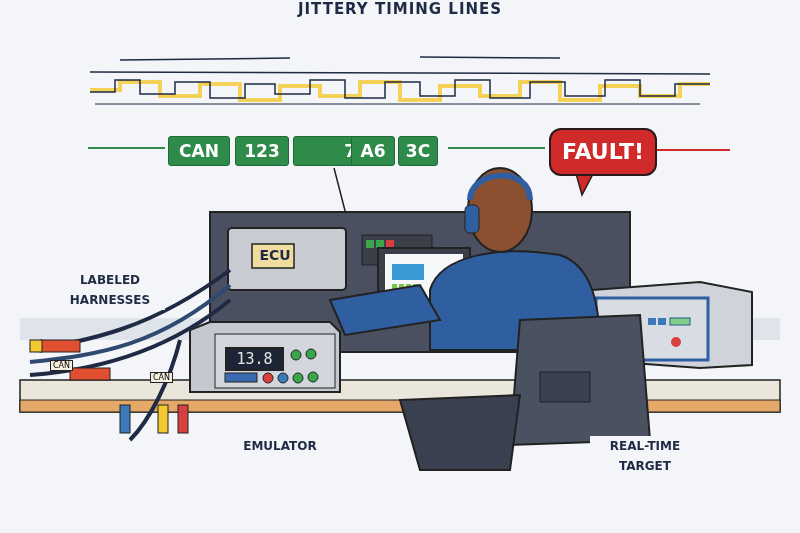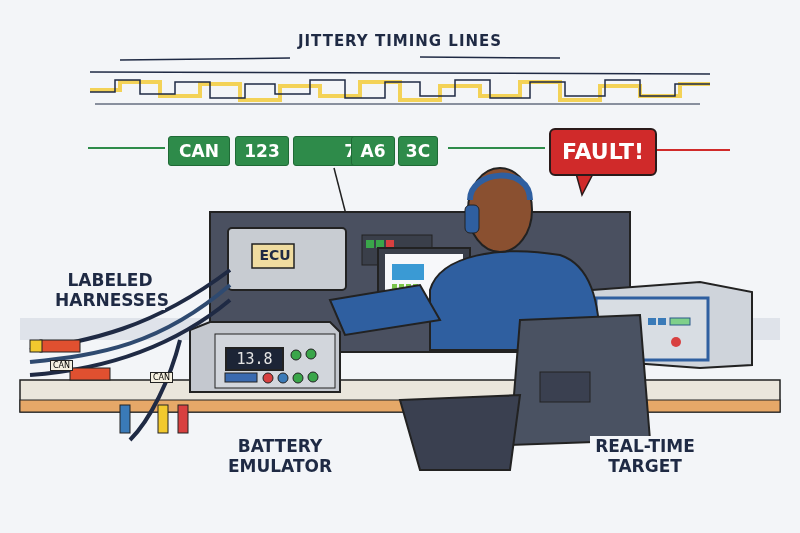--- a/index.html
+++ b/index.html
@@ -1,21 +1,21 @@
 <!DOCTYPE html>
 <html><head>
 <meta charset="utf-8">
 <style>
   html,body{margin:0;padding:0;}
   body{width:800px;height:533px;background:#f3f5f8;position:relative;overflow:hidden;font-family:"DejaVu Sans","Liberation Sans",sans-serif;}
   .abs{position:absolute;}
-  .title{left:0;top:38px;width:800px;text-align:center;font-weight:bold;font-size:15px;color:#1f2a44;letter-spacing:1px;margin-top:32px;}
+  .title{left:0;top:38px;width:800px;text-align:center;font-weight:bold;font-size:15px;color:#1f2a44;letter-spacing:1px;}
   .pill{position:absolute;top:136px;height:28px;background:#2e8b4a;color:#fff;font-weight:bold;font-size:17px;line-height:28px;text-align:center;border-radius:3px;border:1px solid #1f6a36;}
-  .fault{position:absolute;left:549px;top:128px;width:104px;height:44px;background:#d02a2a;border:2px solid #2a1a1a;border-radius:6px;color:#fff;font-weight:bold;font-size:22px;line-height:44px;text-align:center;}
-  .label{position:absolute;font-weight:bold;color:#1f2a44;font-size:17px;text-align:center;line-height:20px;background:#f3f5f8;}
+  .fault{position:absolute;left:549px;top:128px;width:104px;height:44px;background:#d02a2a;border:2px solid #2a1a1a;border-radius:12px;color:#fff;font-weight:bold;font-size:22px;line-height:44px;text-align:center;}
+  .label{position:absolute;font-weight:bold;color:#1f2a44;font-size:12px;text-align:center;line-height:20px;background:#f3f5f8;}
   .display{position:absolute;background:#1c2436;color:#e5e5e5;font-family:"DejaVu Sans Mono",monospace;font-size:15px;text-align:center;border:2px solid #222;}
 </style>
 </head>
 <body>
 
 <svg class="abs" style="left:0;top:0" width="800" height="533">
   <line x1="120" y1="60" x2="290" y2="58" stroke="#1f2a44" stroke-width="1.5"></line>
   <line x1="420" y1="57" x2="560" y2="58" stroke="#1f2a44" stroke-width="1.5"></line>
   <line x1="90" y1="72" x2="710" y2="74" stroke="#1f2a44" stroke-width="1.5"></line>
   <polyline fill="none" stroke="#f2c92e" stroke-width="4" opacity="0.8" points="90,90 120,90 120,82 160,82 160,96 200,96 200,84 240,84 240,100 280,100 280,86 320,86 320,96 360,96 360,82 400,82 400,100 440,100 440,86 480,86 480,96 520,96 520,82 560,82 560,100 600,100 600,86 640,86 640,96 680,96 680,84 710,84"></polyline>
@@ -108,19 +108,18 @@
 <div class="display" style="left:225px;top:347px;width:55px;height:20px;line-height:20px;">13.8</div>
 
 <div class="abs" style="left:50px;top:360px;font-size:8px;background:#f5f0e0;border:1px solid #222;padding:0 2px;">CAN</div>
 <div class="abs" style="left:150px;top:372px;font-size:8px;background:#f5f0e0;border:1px solid #222;padding:0 2px;">CAN</div>
 
 <div class="label" style="left:55px;top:270px;width:110px;">
   <div>LABELED</div>
   <div>HARNESSES</div>
 </div>
 <div class="label" style="left:225px;top:436px;width:110px;">
-  <div>BATTERY</div>
   <div>EMULATOR</div>
 </div>
 <div class="label" style="left:590px;top:436px;width:110px;">
   <div>REAL-TIME</div>
   <div>TARGET</div>
 </div>
 
 </body></html>

